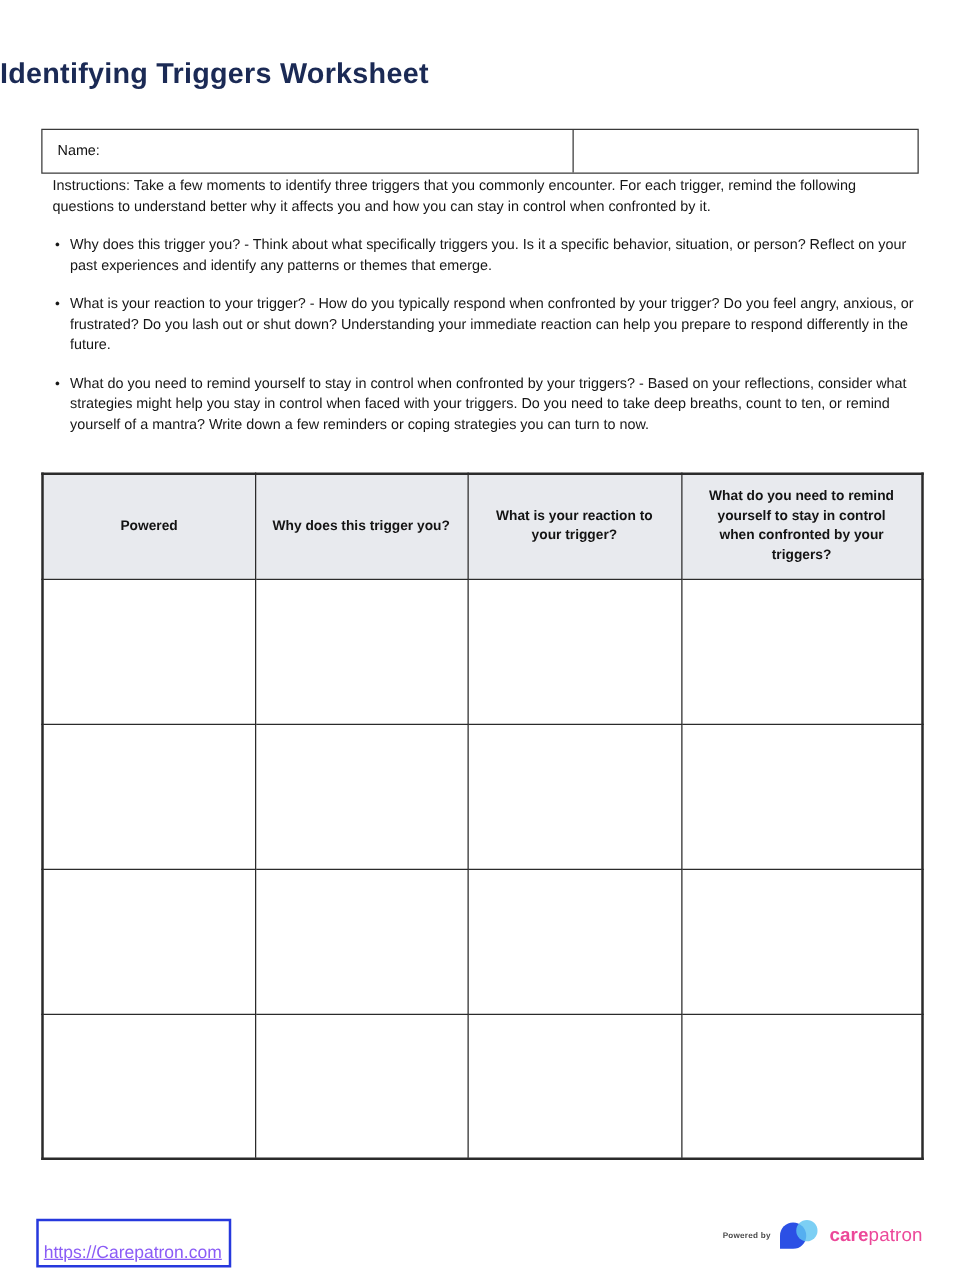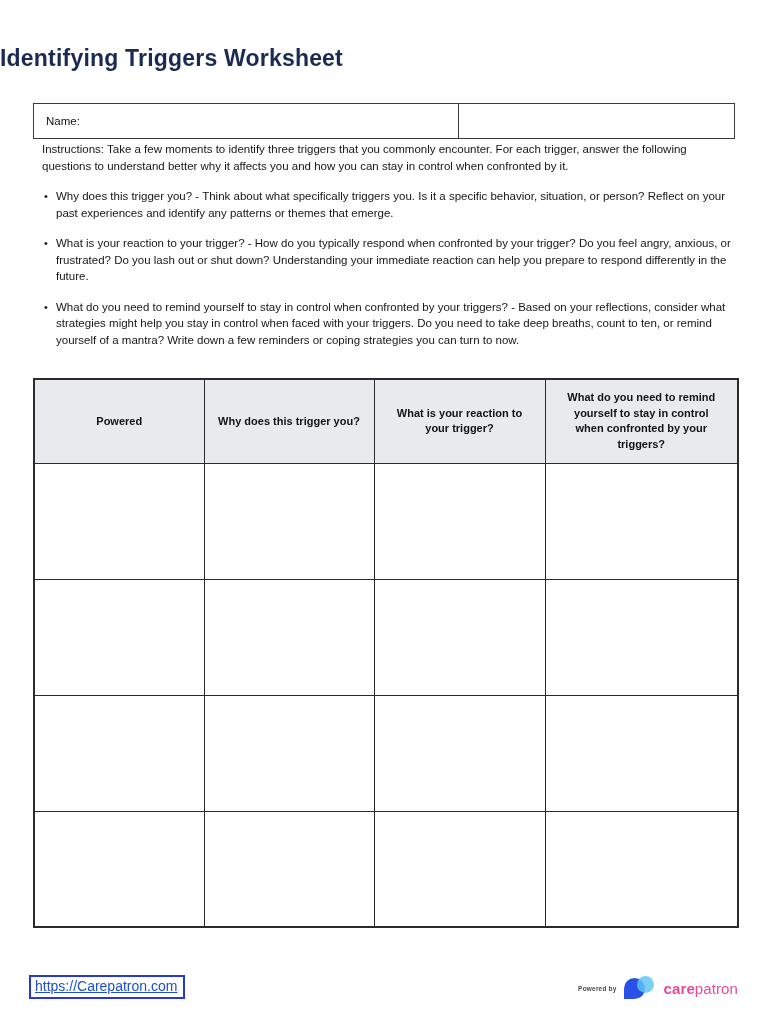--- a/index.html
+++ b/index.html
@@ -102,23 +102,23 @@
   .col-a { width: 170px; }
   .col-b { width: 170px; }
   .col-c { width: 171px; }
   .col-d { width: 193px; }
 
   .footer-link {
     position: absolute;
     left: 29px;
     top: 975px;
     border: 2px solid #2638dd;
-    padding: 1px 6px 3px 4px;
+    padding: 16px 6px 3px 4px;
     font-size: 14px;
-    color: #1d4ed8;
+    color: #8b5cf6;
     text-decoration: underline;
     background: transparent;
     cursor: pointer;
   }
 
   .powered {
     position: absolute;
     right: 30px;
     top: 974px;
     height: 28px;
@@ -170,21 +170,21 @@
   <h1 class="doc-title">Identifying Triggers Worksheet</h1>
 
   <div class="name-date-box">
     <div class="nd-cell name">
       <span>Name:</span>
       <span></span>
     </div>
   </div>
 
   <div class="content">
-    <p class="intro"><b>Instructions:</b><span> Take a few moments to identify three triggers that you commonly encounter. For each trigger, answer the following questions to understand better why it affects you and how you can stay in control when confronted by it.</span></p>
+    <p class="intro"><b>Instructions:</b><span> Take a few moments to identify three triggers that you commonly encounter. For each trigger, remind the following questions to understand better why it affects you and how you can stay in control when confronted by it.</span></p>
 
     <div class="bullet-item">
       <span class="bullet-dot">•</span>
       <div class="bullet-text"><b>Why does this trigger you?</b><span> - Think about what specifically triggers you. Is it a specific behavior, situation, or person? Reflect on your past experiences and identify any patterns or themes that emerge.</span></div>
     </div>
 
     <div class="bullet-item">
       <span class="bullet-dot">•</span>
       <div class="bullet-text"><b>What is your reaction to your trigger?</b><span> - How do you typically respond when confronted by your trigger? Do you feel angry, anxious, or frustrated? Do you lash out or shut down? Understanding your immediate reaction can help you prepare to respond differently in the future.</span></div>
     </div>

